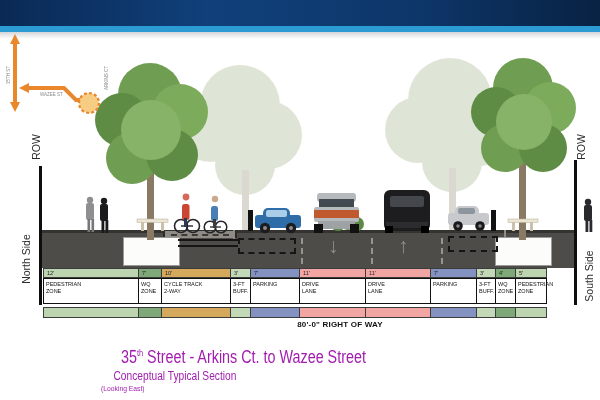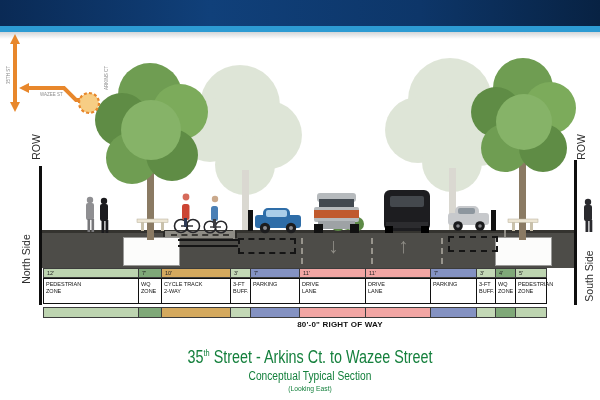--- a/index.html
+++ b/index.html
@@ -34,21 +34,21 @@
   .zrow{display:flex;}
   .zcell{box-sizing:border-box;margin-right:-1px;flex:0 0 auto;}
   .zdim{height:10px;border:1px solid #3c3c3c;font-size:5.5px;color:#222;padding:1px 0 0 3px;line-height:1.2;}
   .zlabel{height:26px;border:1px solid #101010;background:#fff;font-size:5.5px;color:#111;
     padding:2px 0 0 2px;line-height:1.3;}
   .zstrip{height:11px;border:1px solid #3c3c3c;}
   .zgap{height:3px;}
   .rowlabel{position:absolute;left:240px;top:320px;width:200px;text-align:center;
     font-size:8px;font-weight:bold;color:#111;z-index:3;letter-spacing:.2px;}
   
-  .titles{position:absolute;left:60px;top:347px;width:500px;text-align:center;color:#15803d;z-index:5;}
+  .titles{position:absolute;left:76px;top:347px;width:500px;color:#a21caf;z-index:5;}
   .t-main{font-size:17.5px;transform:scaleX(.82);transform-origin:center;white-space:nowrap;}
   .t-main sup{font-size:9px;}
   .t-sub{font-size:12px;margin-top:1px;transform:scaleX(.85);transform-origin:center;}
   .t-note{font-size:7.5px;margin-top:1px;transform:scaleX(.9);transform-origin:center;}
   
   .inset{position:absolute;left:2px;top:32px;z-index:5;}
 </style>
 </head>
 <body>
 

